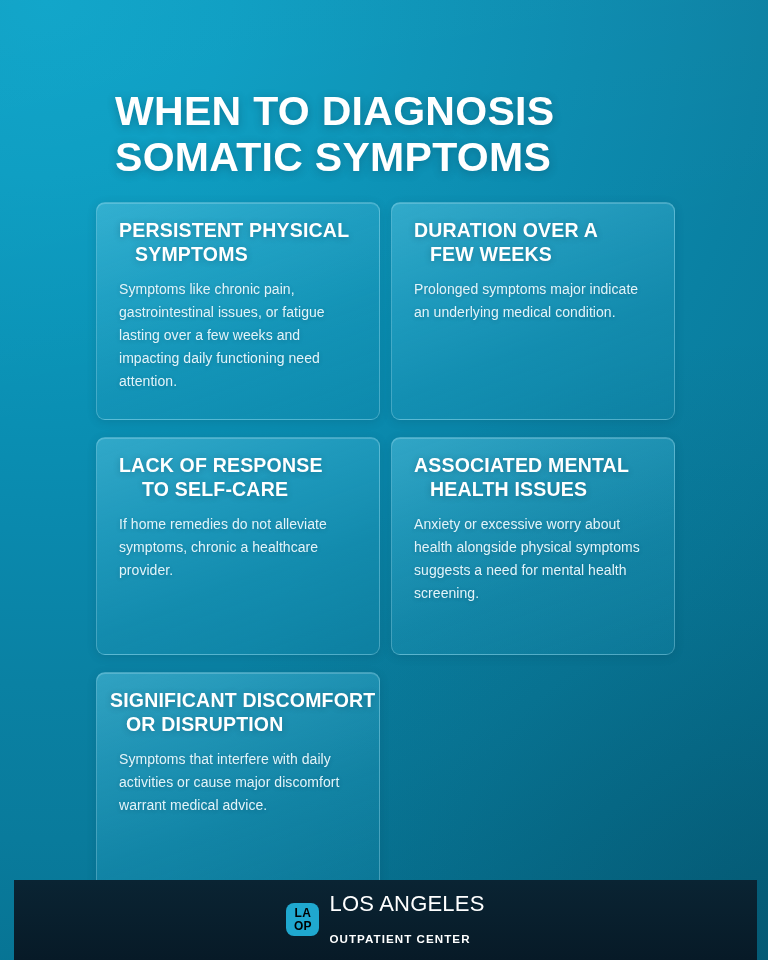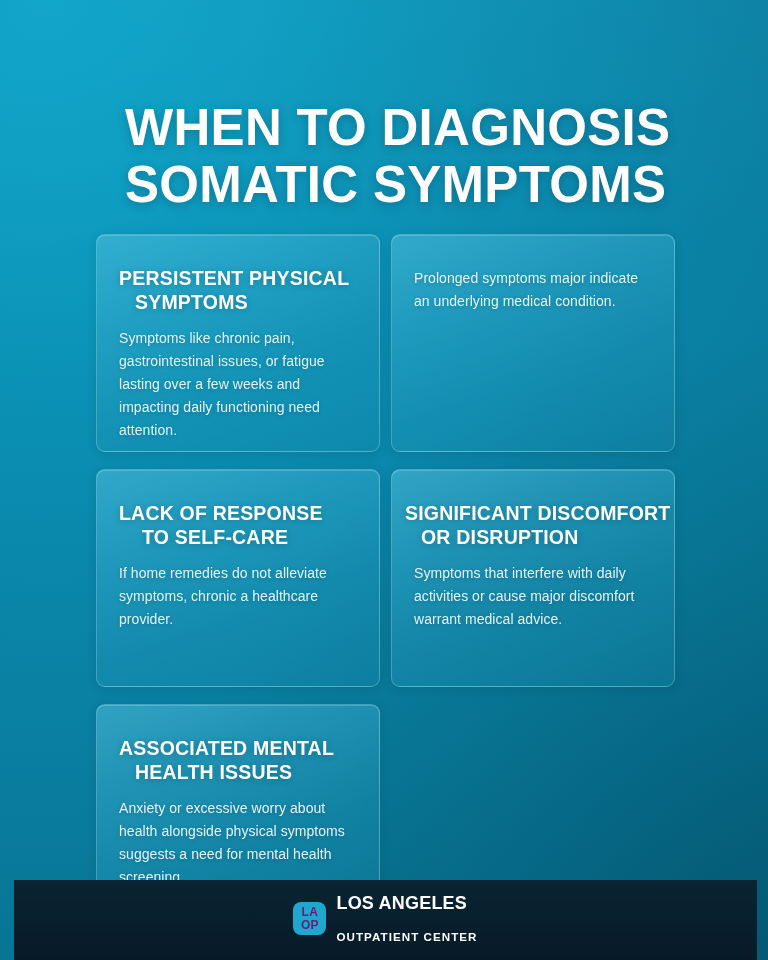--- a/index.html
+++ b/index.html
@@ -42,24 +42,24 @@
       linear-gradient(165deg, rgba(255,255,255,0.035) 0%, rgba(0,0,0,0) 38%);
   }
 
   .content {
     position: relative;
     z-index: 2;
   }
 
   
   .title {
-    margin: 13px;
+    margin: 3px;
     padding: 86px 40px 0 112px;
     color: #ffffff;
-    font-size: 51px;
+    font-size: 41px;
     line-height: 1.12;
     font-weight: bold;
     letter-spacing: 0.3px;
     text-transform: uppercase;
     text-shadow: 0 2px 10px rgba(0,40,56,0.30);
   }
   .title .l2 { display: block; }
 
   
   .grid {
@@ -70,21 +70,21 @@
     grid-template-columns: 284px 284px;
     column-gap: 11px;
     row-gap: 17px;
   }
 
   .card {
     position: relative;
     box-sizing: border-box;
     height: 218px;
     border-radius: 9px;
-    padding: 32px 20px 16px 22px;
+    padding: 16px 20px 16px 22px;
     background:
       linear-gradient(160deg,
         rgba(86,193,222,0.52) 0%,
         rgba(60,175,208,0.44) 30%,
         rgba(36,154,188,0.36) 62%,
         rgba(24,139,173,0.30) 100%);
     border: 1px solid rgba(190,236,248,0.30);
     box-shadow:
       inset 0 1px 0 rgba(225,247,253,0.22),
       0 2px 10px rgba(2,52,70,0.16);
@@ -152,35 +152,36 @@
     border-radius: 8px;
     background: #1fa8cf;
     display: flex;
     flex-direction: column;
     align-items: center;
     justify-content: center;
     line-height: 1;
   }
   .logo-mark span {
     display: block;
-    color: #701a75;
+    color: #000000;
     font-size: 12px;
     font-weight: bold;
     letter-spacing: 0.4px;
   }
   .logo-mark .m2 { margin-top: 1px; }
 
   .logo-text { display: block; }
   .logo-top {
     display: block;
     color: #ffffff;
-    font-size: 18px;
-    font-weight: bold;
+    font-size: 22px;
+    font-weight: normal;
     letter-spacing: 0.2px;
     line-height: 1.05;
+    text-align: right;
   }
   .logo-sub {
     display: block;
     color: #ffffff;
     font-size: 11.6px;
     font-weight: bold;
     letter-spacing: 1.05px;
     line-height: 1.2;
     margin-top: 17px;
   }
@@ -200,45 +201,49 @@
 
       <div class="card">
         <h2 class="card-title">
           <span class="tl1">PERSISTENT PHYSICAL</span>
           <span class="tl2">SYMPTOMS</span>
         </h2>
         <p class="card-body">Symptoms like chronic pain, gastrointestinal issues, or fatigue lasting over a few weeks and impacting daily functioning need attention.</p>
       </div>
 
       <div class="card">
+        <h2 class="card-title">
+          <span class="tl1">DURATION OVER A</span>
+          <span class="tl2">FEW WEEKS</span>
+        </h2>
         <p class="card-body">Prolonged symptoms major indicate an underlying medical condition.</p>
       </div>
 
       <div class="card card-indent">
         <h2 class="card-title">
           <span class="tl1">LACK OF RESPONSE</span>
           <span class="tl2">TO SELF-CARE</span>
         </h2>
         <p class="card-body">If home remedies do not alleviate symptoms, chronic a healthcare provider.</p>
       </div>
 
+      <div class="card">
+        <h2 class="card-title">
+          <span class="tl1">ASSOCIATED MENTAL</span>
+          <span class="tl2">HEALTH ISSUES</span>
+        </h2>
+        <p class="card-body">Anxiety or excessive worry about health alongside physical symptoms suggests a need for mental health screening.</p>
+      </div>
+
       <div class="card card-bleed">
         <h2 class="card-title">
           <span class="tl1">SIGNIFICANT DISCOMFORT</span>
           <span class="tl2">OR DISRUPTION</span>
         </h2>
         <p class="card-body">Symptoms that interfere with daily activities or cause major discomfort warrant medical advice.</p>
-      </div>
-
-      <div class="card">
-        <h2 class="card-title">
-          <span class="tl1">ASSOCIATED MENTAL</span>
-          <span class="tl2">HEALTH ISSUES</span>
-        </h2>
-        <p class="card-body">Anxiety or excessive worry about health alongside physical symptoms suggests a need for mental health screening.</p>
       </div>
 
     </div>
   </div>
 
   <div class="footer">
     <div class="logo">
       <div class="logo-mark">
         <span class="m1">LA</span>
         <span class="m2">OP</span>

